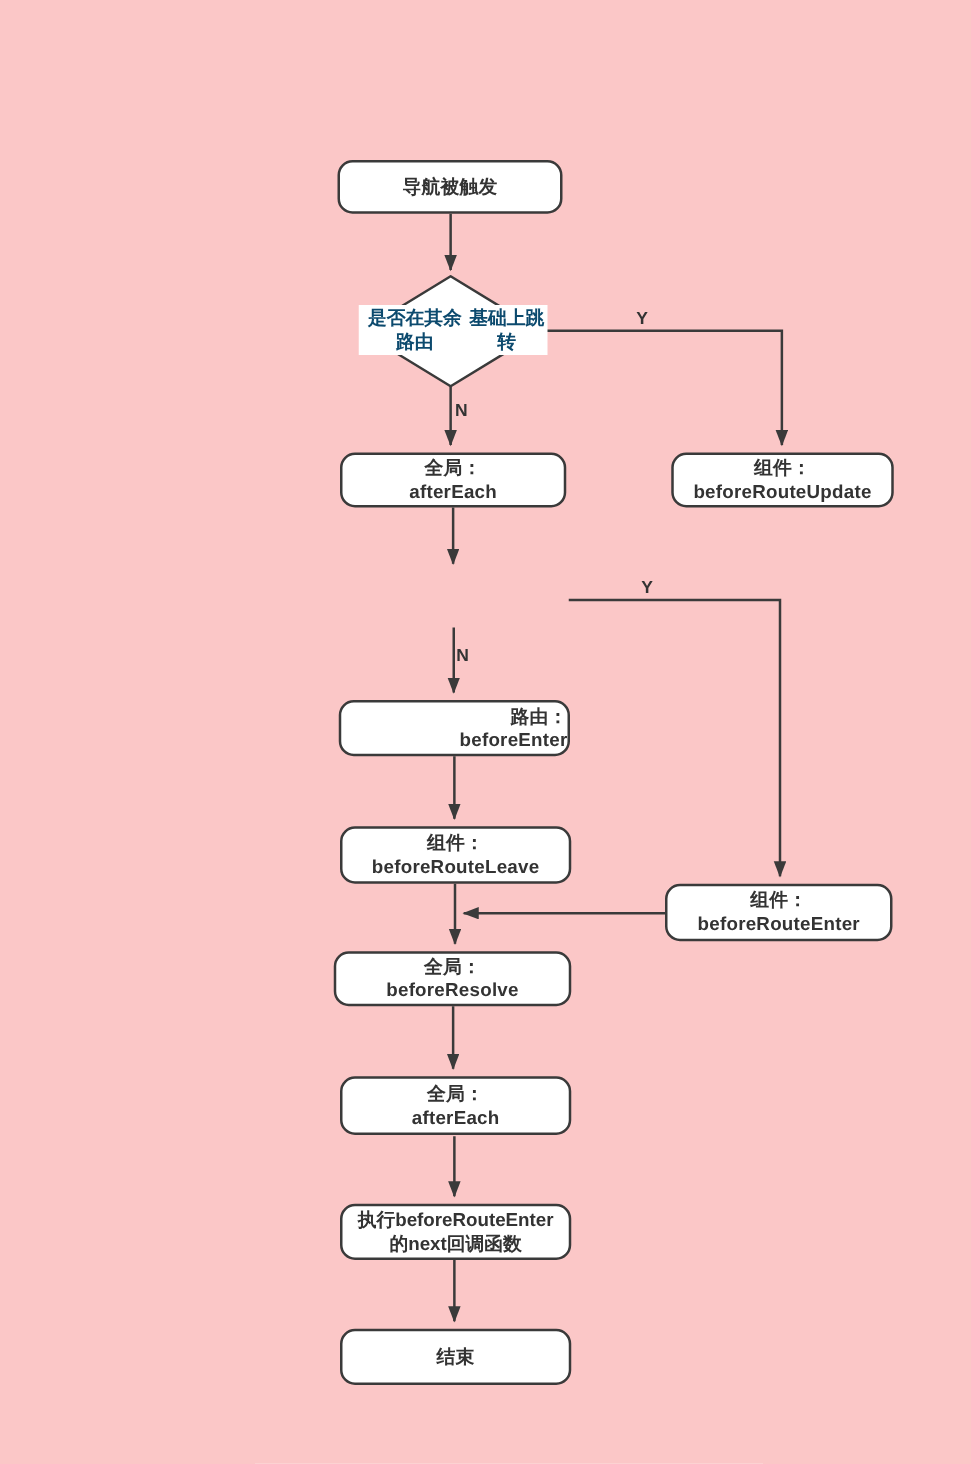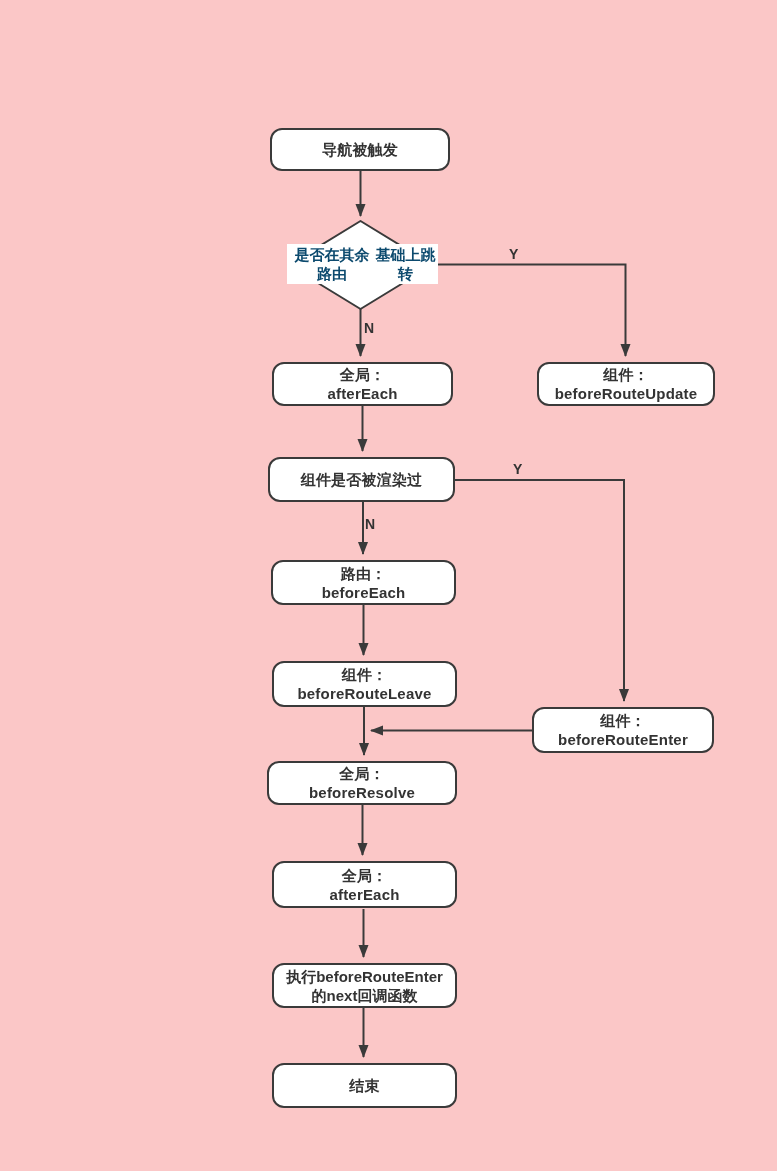--- a/index.html
+++ b/index.html
@@ -94,27 +94,24 @@
   <div class="node" style="left:272px; top:362px; width:181px; height:44px;">
     <span>全局：</span>
     <span>afterEach</span>
   </div>
 
   <div class="node" style="left:537px; top:362px; width:178px; height:44px;">
     <span>组件：</span>
     <span>beforeRouteUpdate</span>
   </div>
 
-  <div class="node" style="left:268px; top:457px; width:187px; height:45px;">
-    <span>组件是否被渲染过</span>
-  </div>
 
-  <div class="node" style="left:271px; top:560px; width:185px; height:45px;">
+  <div class="node" style="left:271px; top:560px; width:185px; height:45px;align-items:flex-end;">
     <span>路由：</span>
-    <span>beforeEach</span>
+    <span>beforeEnter</span>
   </div>
 
   <div class="node" style="left:272px; top:661px; width:185px; height:46px;">
     <span>组件：</span>
     <span>beforeRouteLeave</span>
   </div>
 
   <div class="node" style="left:532px; top:707px; width:182px; height:46px;">
     <span>组件：</span>
     <span>beforeRouteEnter</span>

